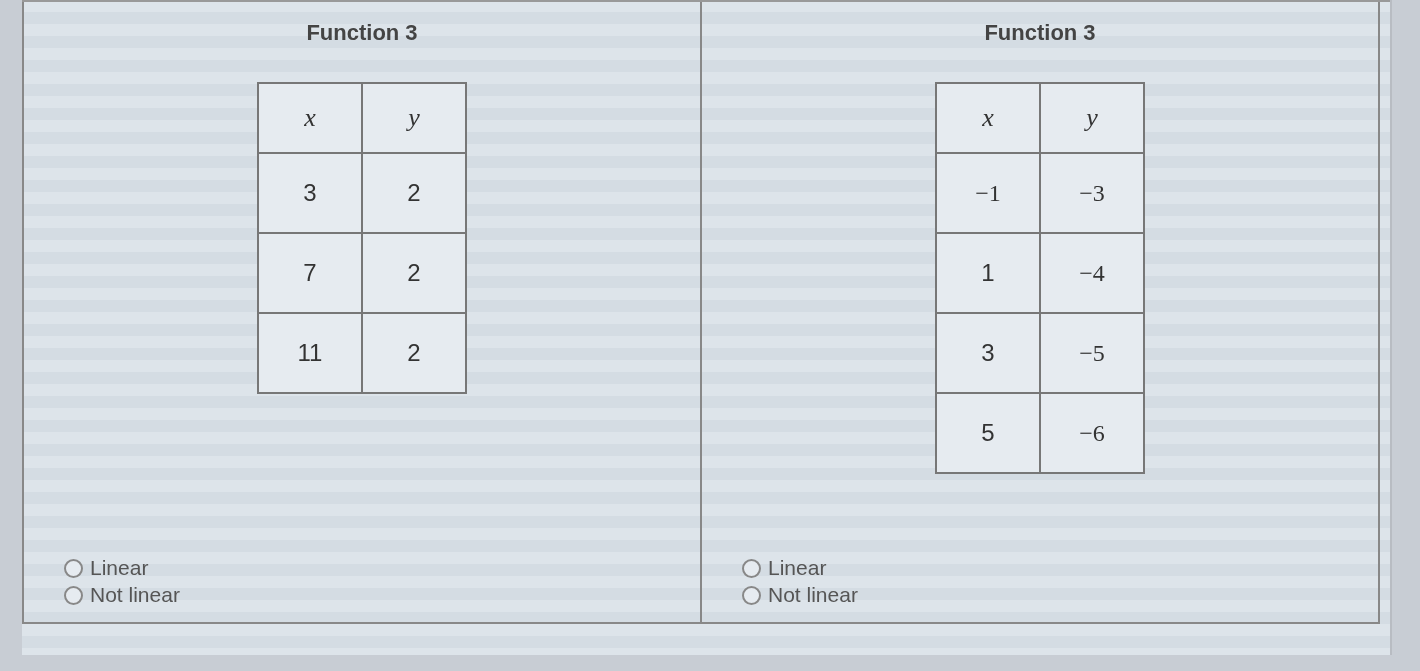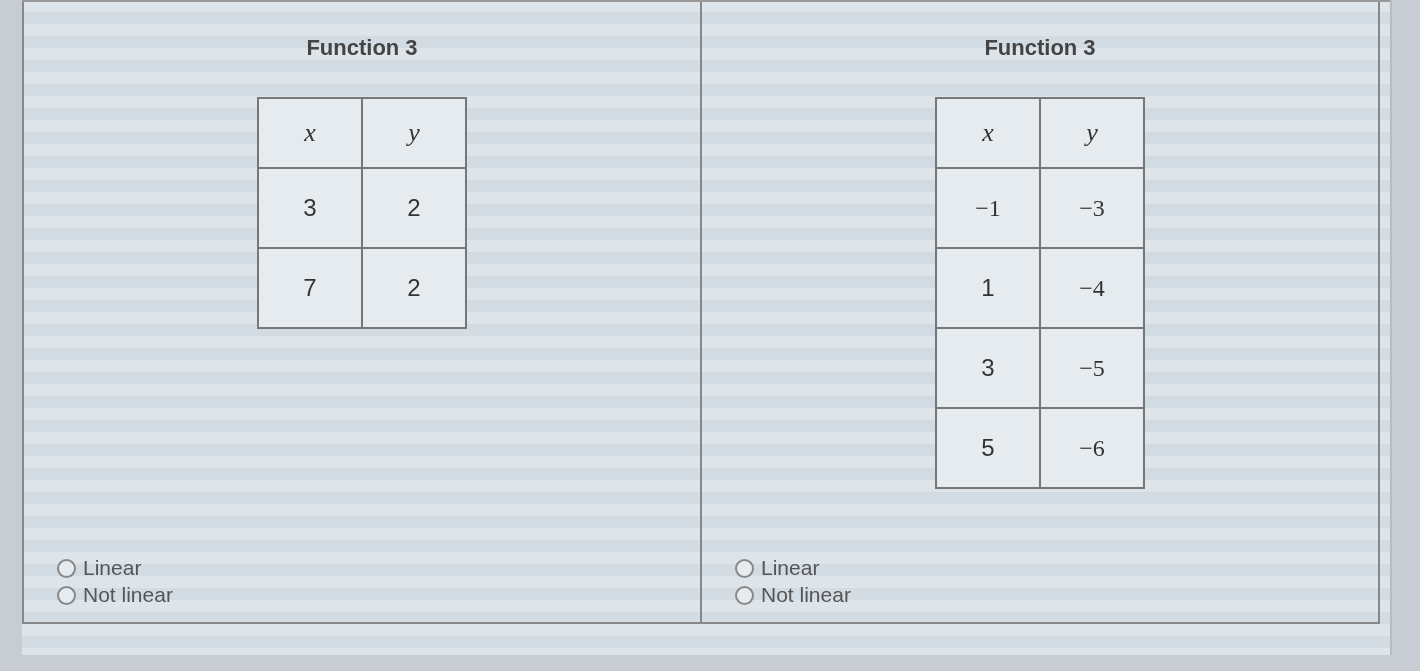--- a/index.html
+++ b/index.html
@@ -45,21 +45,21 @@
       position: relative;
     }
     .panel-left {
       border-right: 2px solid #888;
     }
     .panel-title {
       font-weight: bold;
       font-size: 22px;
       color: #444;
       margin-bottom: 36px;
-      margin-top: 21px;
+      margin-top: 6px;
     }
     table.func {
       border-collapse: collapse;
       background: #e6ebf0;
     }
     table.func td, table.func th {
       border: 2px solid #777;
       width: 100px;
       height: 76px;
       text-align: center;
@@ -69,21 +69,21 @@
     }
     table.func th {
       font-style: italic;
       font-family: "Times New Roman", serif;
       font-size: 26px;
       font-weight: normal;
       height: 66px;
     }
     .options {
       position: absolute;
-      left: 33px;
+      left: 40px;
       bottom: 12px;
       text-align: left;
     }
     .opt-row {
       display: flex;
       align-items: center;
       font-size: 21px;
       color: #555;
       margin: 3px 0;
     }
@@ -115,20 +115,24 @@
             <tr>
           <th>x</th>
           <th>y</th>
         </tr>
         <tr>
           <td>3</td>
           <td>2</td>
         </tr>
         <tr>
           <td>7</td>
+          <td>2</td>
+        </tr>
+        <tr>
+          <td>11</td>
           <td>2</td>
         </tr>
       </tbody>
         </table>
       <div class="options">
         <div class="opt-row">
           <span class="radio-circle"></span>
           <span>Linear</span>
         </div>
         <div class="opt-row">

